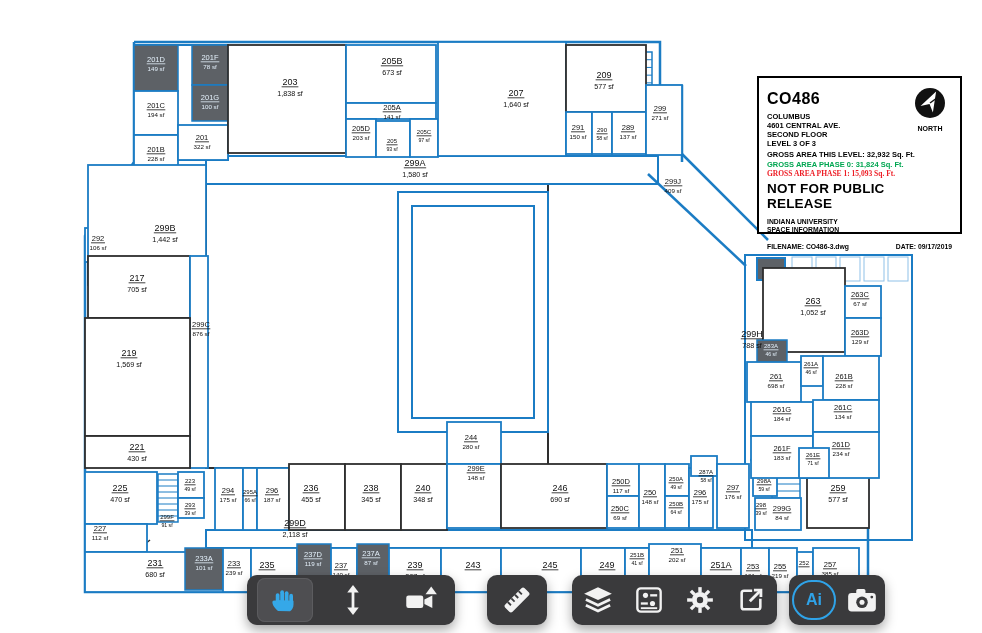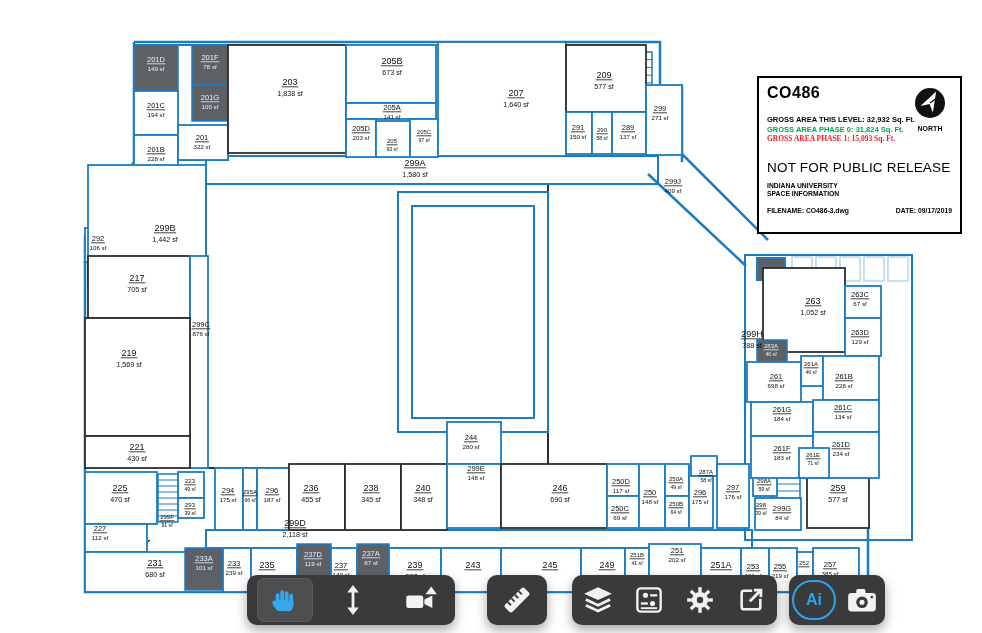--- a/index.html
+++ b/index.html
@@ -2,27 +2,27 @@
 <html><head>
 <meta charset="utf-8">
 <style>
   html,body{margin:0;padding:0;background:#ffffff;}
   body{width:982px;height:633px;position:relative;overflow:hidden;
        font-family:"Liberation Sans", sans-serif;}
   #plan{position:absolute;left:0;top:0;}
   
   .tblock{position:absolute;left:757px;top:76px;width:205px;height:158px;
           border:2px solid #000;background:#fff;box-sizing:border-box;
-          padding:6px 8px 4px 8px;color:#000;}
+          padding:12px 8px 4px 8px;color:#000;}
   .tb-id{font-size:16px;font-weight:bold;letter-spacing:.5px;}
   .tb-line{font-size:7.5px;font-weight:bold;line-height:9px;}
   .tb-gross{font-size:7.5px;font-weight:bold;line-height:9.5px;}
   .tb-ph0{color:#00a651;}
   .tb-ph1{color:#ed1c24;font-family:Liberation Serif, serif;}
-  .tb-release{font-size:13.5px;font-weight:normal;margin-top:16px;letter-spacing:.2px;}
+  .tb-release{font-size:13.5px;font-weight:bold;margin-top:2px;letter-spacing:.2px;}
   .tb-org{font-size:6.8px;font-weight:bold;line-height:8px;margin-top:7px;}
   .tb-foot{display:flex;justify-content:space-between;font-size:6.8px;
            font-weight:bold;margin-top:9px;}
   .compass{position:absolute;right:10px;top:8px;width:40px;text-align:center;}
   .compass-label{font-size:7px;font-weight:bold;margin-top:1px;}
   
   .tgroup{position:absolute;top:575px;height:50px;background:#3a3a3c;
           border-radius:10px;display:flex;align-items:center;justify-content:space-around;
           box-shadow:0 5px 12px rgba(0,0,0,.35);}
   .tbtn{background:transparent;border:none;padding:0;margin:0;width:56px;height:44px;
@@ -427,21 +427,27 @@
 <div class="tblock">
   <div class="compass">
     <svg width="34" height="34" viewBox="0 0 34 34">
       <circle cx="17" cy="17" r="15" fill="#111"></circle>
       <path d="M17 4 L24 24 L17 18 L10 24 Z" fill="#fff" transform="rotate(28 17 17)"></path>
       <path d="M17 17 L28 9" stroke="#111" stroke-width="1.5"></path>
     </svg>
     <div class="compass-label">NORTH</div>
   </div>
   <div class="tb-id">CO486</div>
-  <div style="margin-top:13px">
+  <div style="margin-top:4px">
+    <div class="tb-line">COLUMBUS</div>
+    <div class="tb-line">4601 CENTRAL AVE.</div>
+    <div class="tb-line">SECOND FLOOR</div>
+    <div class="tb-line">LEVEL 3 OF 3</div>
+  </div>
+  <div style="margin-top:2px">
     <div class="tb-gross">GROSS AREA THIS LEVEL: 32,932 Sq. Ft.</div>
     <div class="tb-gross tb-ph0">GROSS AREA PHASE 0: 31,824 Sq. Ft.</div>
     <div class="tb-gross tb-ph1">GROSS AREA PHASE 1: 15,093 Sq. Ft.</div>
   </div>
   <div class="tb-release">NOT FOR PUBLIC RELEASE</div>
   <div class="tb-org">
     <div>INDIANA UNIVERSITY</div>
     <div>SPACE INFORMATION</div>
   </div>
   <div class="tb-foot">

